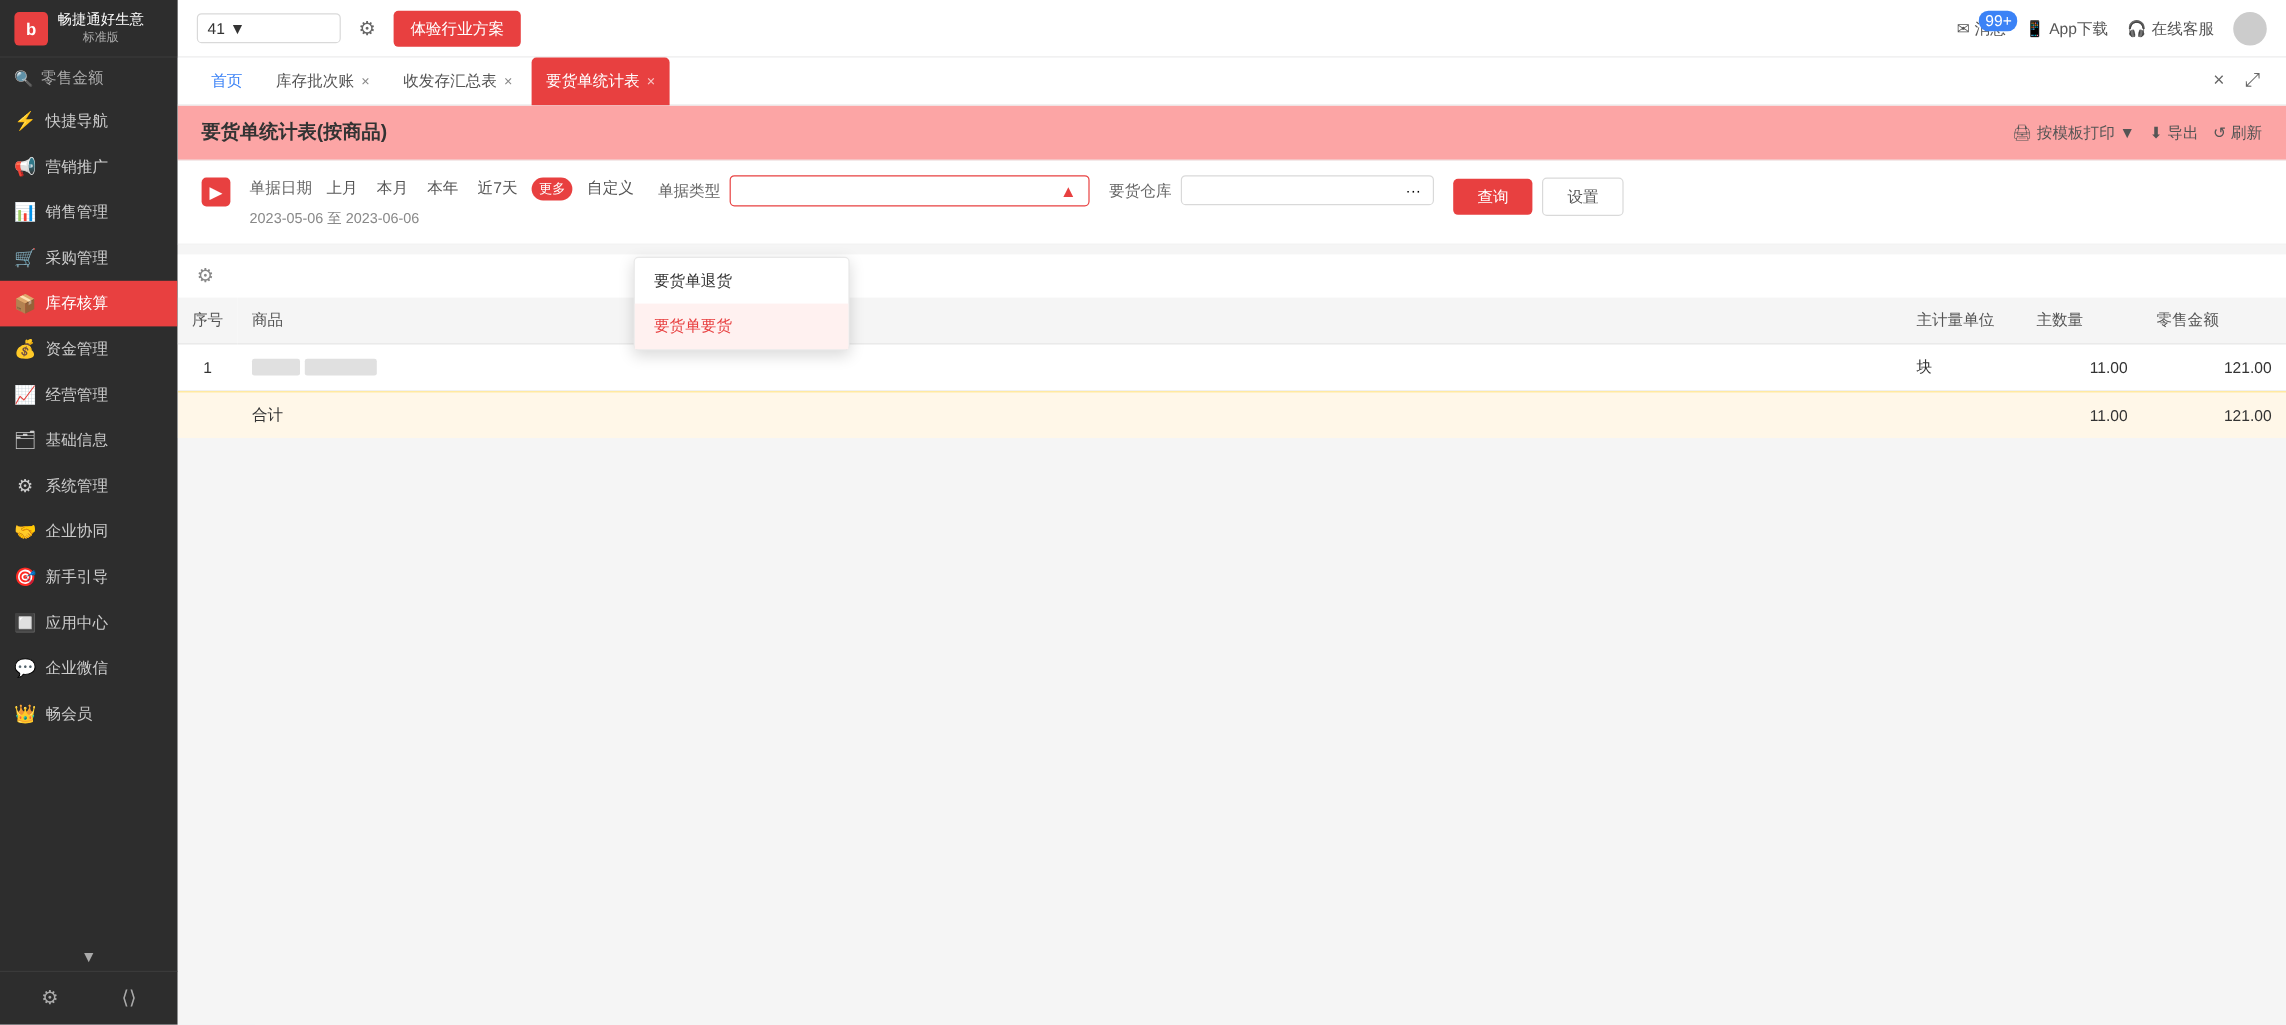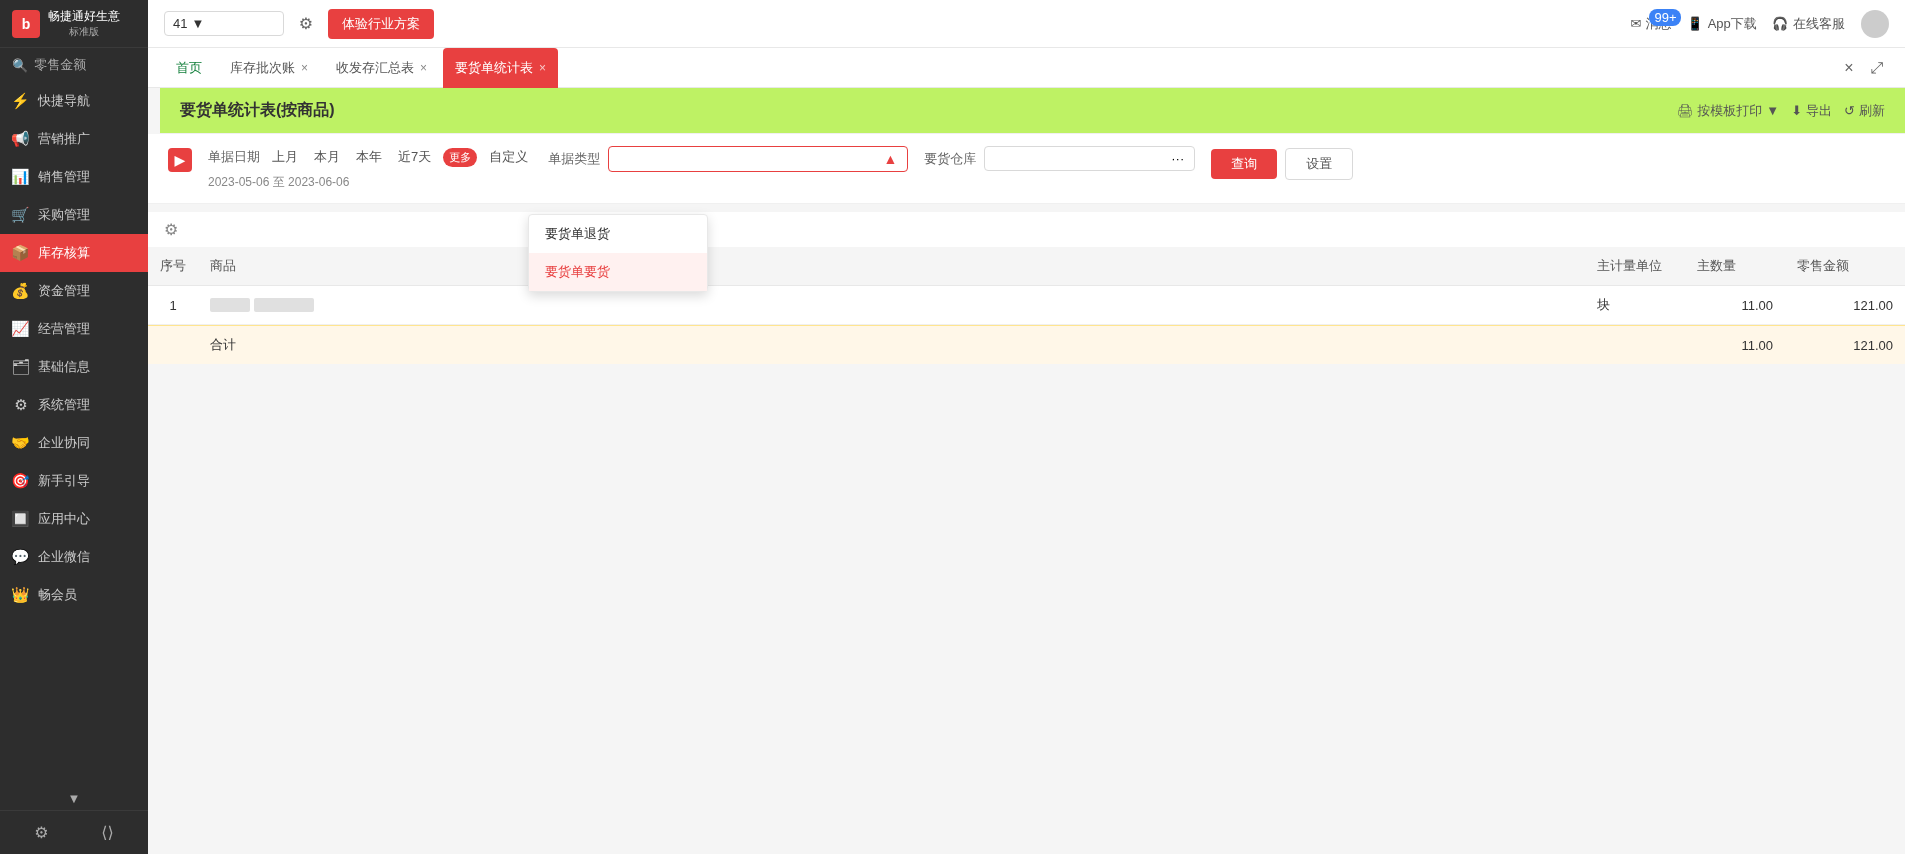--- a/index.html
+++ b/index.html
@@ -198,21 +198,21 @@
       padding: 6px 12px;
       cursor: pointer;
       color: #555;
       font-size: 13px;
       border-radius: 4px 4px 0 0;
       gap: 6px;
       white-space: nowrap;
       height: 40px;
     }
     .tab.active { background: #e84040; color: #fff; }
-    .tab-home { color: #15803d; font-weight: 500; }
+    .tab-home { color: #3b82f6; font-weight: 500; }
     .tab-close {
       font-size: 12px;
       color: inherit;
       opacity: 0.7;
       cursor: pointer;
     }
     .tab.active .tab-close { color: #fff; }
     .tabs-right {
       margin-left: auto;
       display: flex;
@@ -232,26 +232,25 @@
 
     
     .page-content {
       flex: 1;
       background: #f5f5f5;
       overflow: auto;
       padding: 0;
     }
 
     .page-header {
-      background: #bef264;
+      background: #fca5a5;
       padding: 12px 20px;
       display: flex;
       justify-content: space-between;
       border-bottom: 1px solid #f0f0f0;
-      margin-left: 12px;
     }
     .page-title {
       font-size: 16px;
       font-weight: bold;
       color: #333;
     }
     .header-actions {
       display: flex;
       align-items: center;
       gap: 12px;

